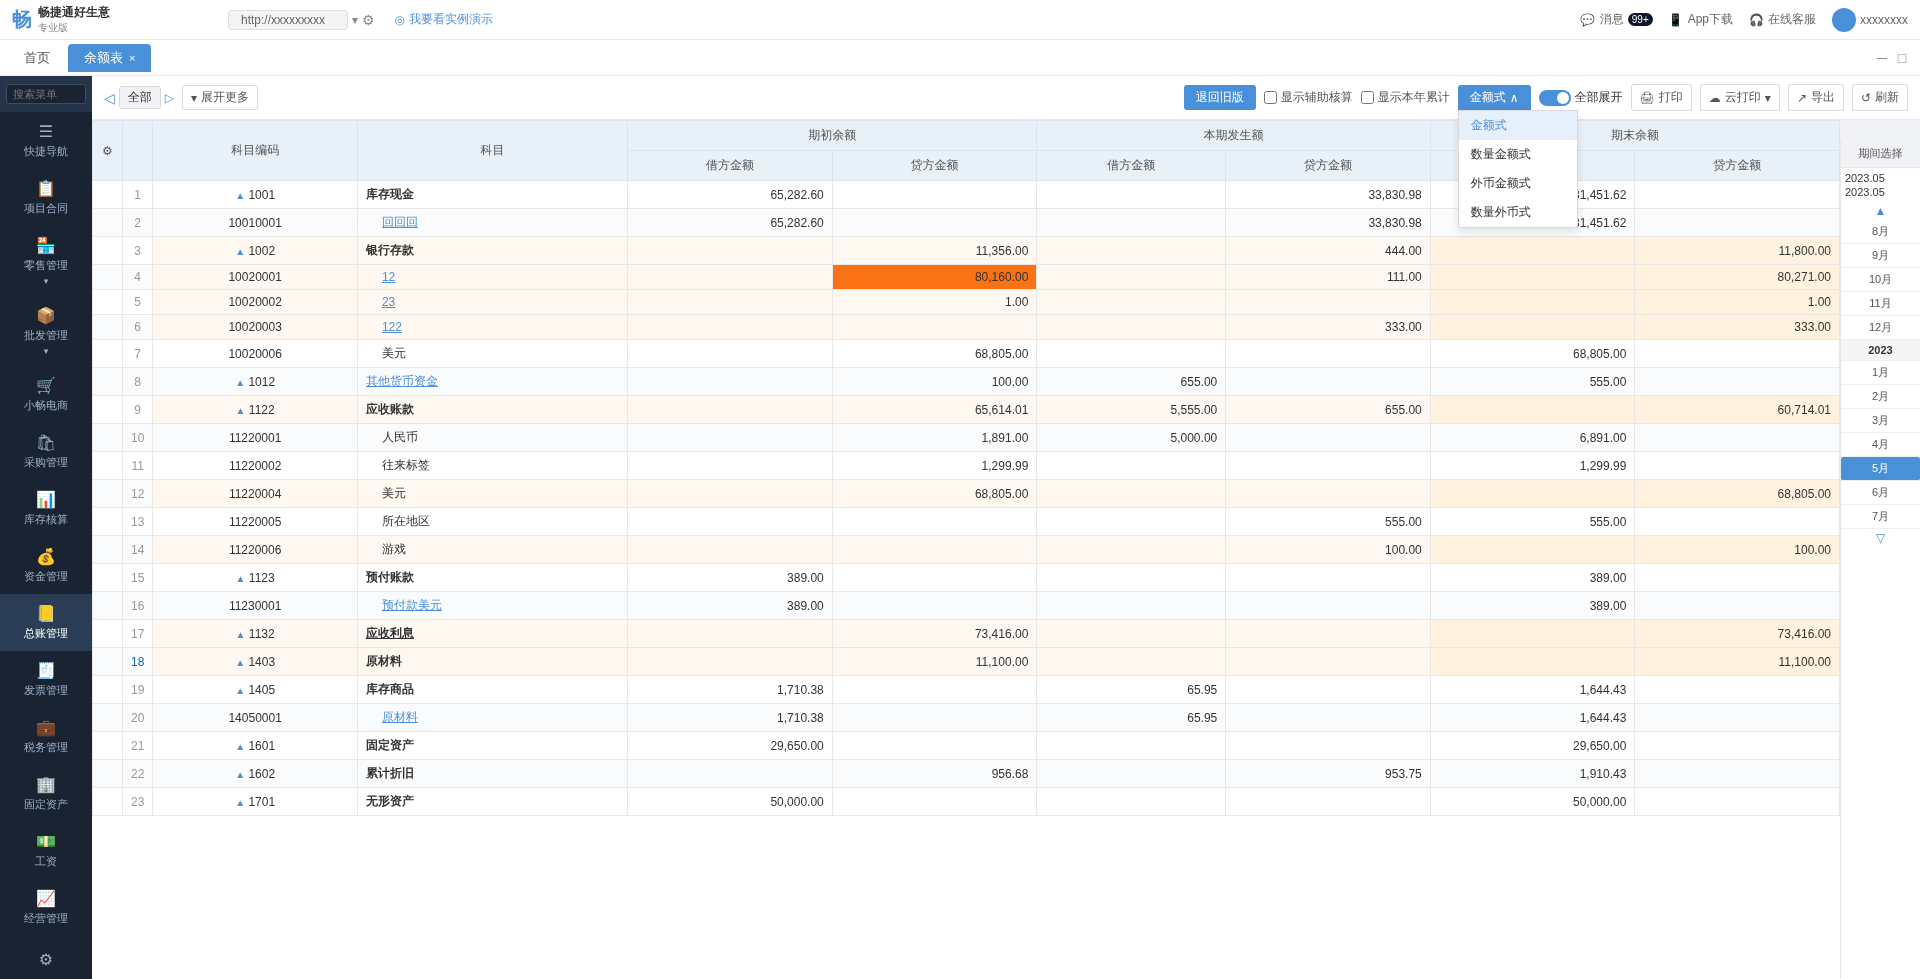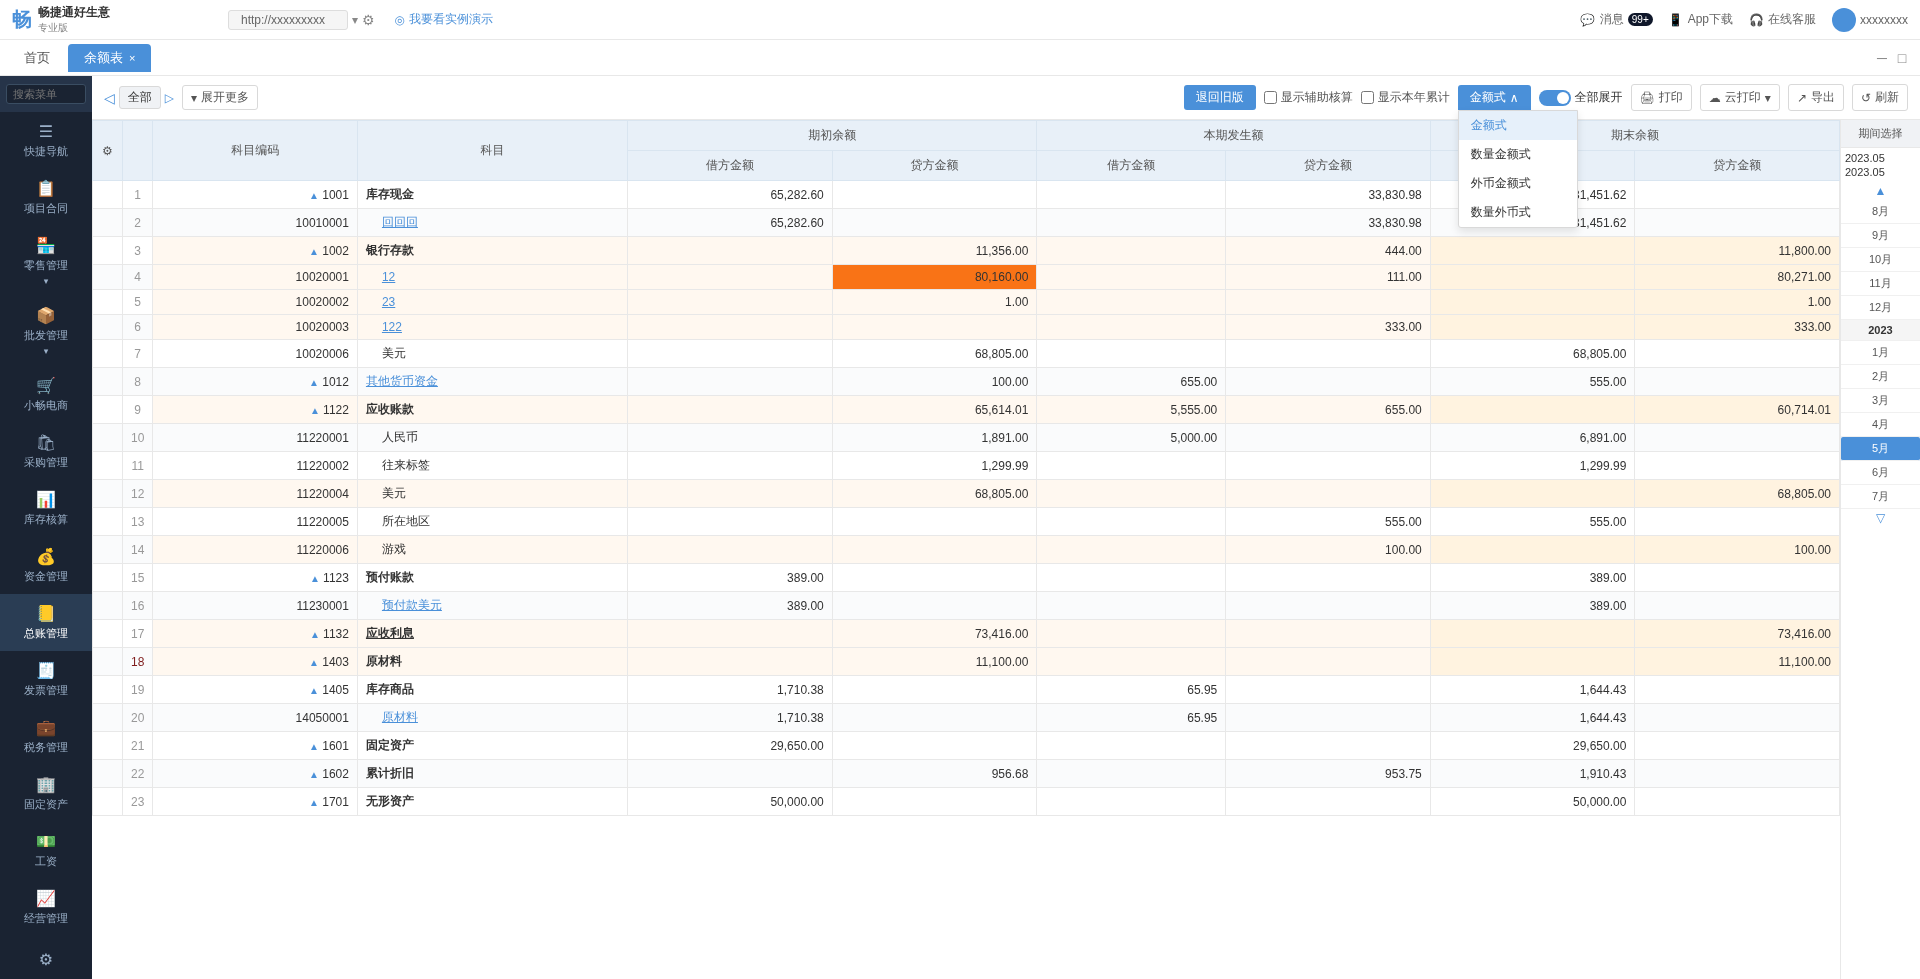--- a/index.html
+++ b/index.html
@@ -56,26 +56,26 @@
     .dropdown-menu-item.selected { background: #e6f0fa; color: #4a90d9; }
 
     
     .table-container { flex: 1; overflow: auto; background: #fff; position: relative; }
     table { width: 100%; border-collapse: collapse; font-size: 12px; }
     thead tr { background: #e8f0f8; }
     thead th { padding: 6px 8px; text-align: center; border: 1px solid #d9e5f0; font-weight: normal; color: #555; white-space: nowrap; }
     tbody tr:nth-child(even) { background: #fafbfc; }
     tbody td { padding: 5px 8px; border: 1px solid #e8e8e8; white-space: nowrap; }
     tbody td.number { text-align: right; }
-    tbody td.code { text-align: right; margin-top: 24px; }
+    tbody td.code { text-align: center; margin-top: 24px; }
     .row-num { color: #999; text-align: center; }
     .settings-col { width: 30px; text-align: center; cursor: pointer; }
 
     
-    .right-panel { width: 80px; background: #fff; border-left: 1px solid #e8e8e8; display: flex; flex-direction: column; overflow: hidden; }
+    .right-panel { width: 80px; background: #fff; border-left: 1px solid #e8e8e8; display: flex; flex-direction: column; overflow: hidden; margin-top: 20px; }
     .right-panel-header { font-size: 11px; color: #555; padding: 6px 4px; text-align: center; border-bottom: 1px solid #e8e8e8; background: #f0f2f5; }
     .right-panel-item { padding: 4px 6px; font-size: 11px; color: #555; cursor: pointer; text-align: center; border-bottom: 1px solid #f0f0f0; }
     .right-panel-item.active { background: #4a90d9; color: #fff; }
     .right-panel-item.year { font-weight: bold; color: #333; background: #f5f5f5; }
     .right-panel-arrow { text-align: center; padding: 2px; cursor: pointer; color: #4a90d9; }
     .month-may { background: #4a90d9; color: #fff; border-radius: 2px; }
 
     
     .sidebar-nav { overflow-y: auto; flex: 1; }
     .sidebar-nav::-webkit-scrollbar { width: 4px; }
@@ -546,21 +546,21 @@
       <td style="padding-left:8px; background:#fff8f0;"><span style="font-weight:bold;text-decoration:underline;">应收利息</span></td>
       <td class="number" style="background:#fff8f0;"></td>
       <td class="number" style="background:#fff8f0;">73,416.00</td>
       <td class="number" style="background:#fff8f0;"></td>
       <td class="number" style="background:#fff8f0;"></td>
       <td class="number" style="background:#fff3e0;"></td>
       <td class="number" style="background:#fff3e0;">73,416.00</td>
     </tr>
               <tr>
       <td class="row-num"></td>
-      <td class="row-num" style="color:#7f1d1d;">18</td>
+      <td class="row-num" style="color:#0369a1;">18</td>
       <td class="code" style="background:#fff8f0;">
         <span style="color:#4a90d9; font-size:10px;">▲</span>
         1403
       </td>
       <td style="padding-left:8px; background:#fff8f0;"><span style="font-weight:bold;">原材料</span></td>
       <td class="number" style="background:#fff8f0;"></td>
       <td class="number" style="background:#fff8f0;">11,100.00</td>
       <td class="number" style="background:#fff8f0;"></td>
       <td class="number" style="background:#fff8f0;"></td>
       <td class="number" style="background:#fff3e0;"></td>

